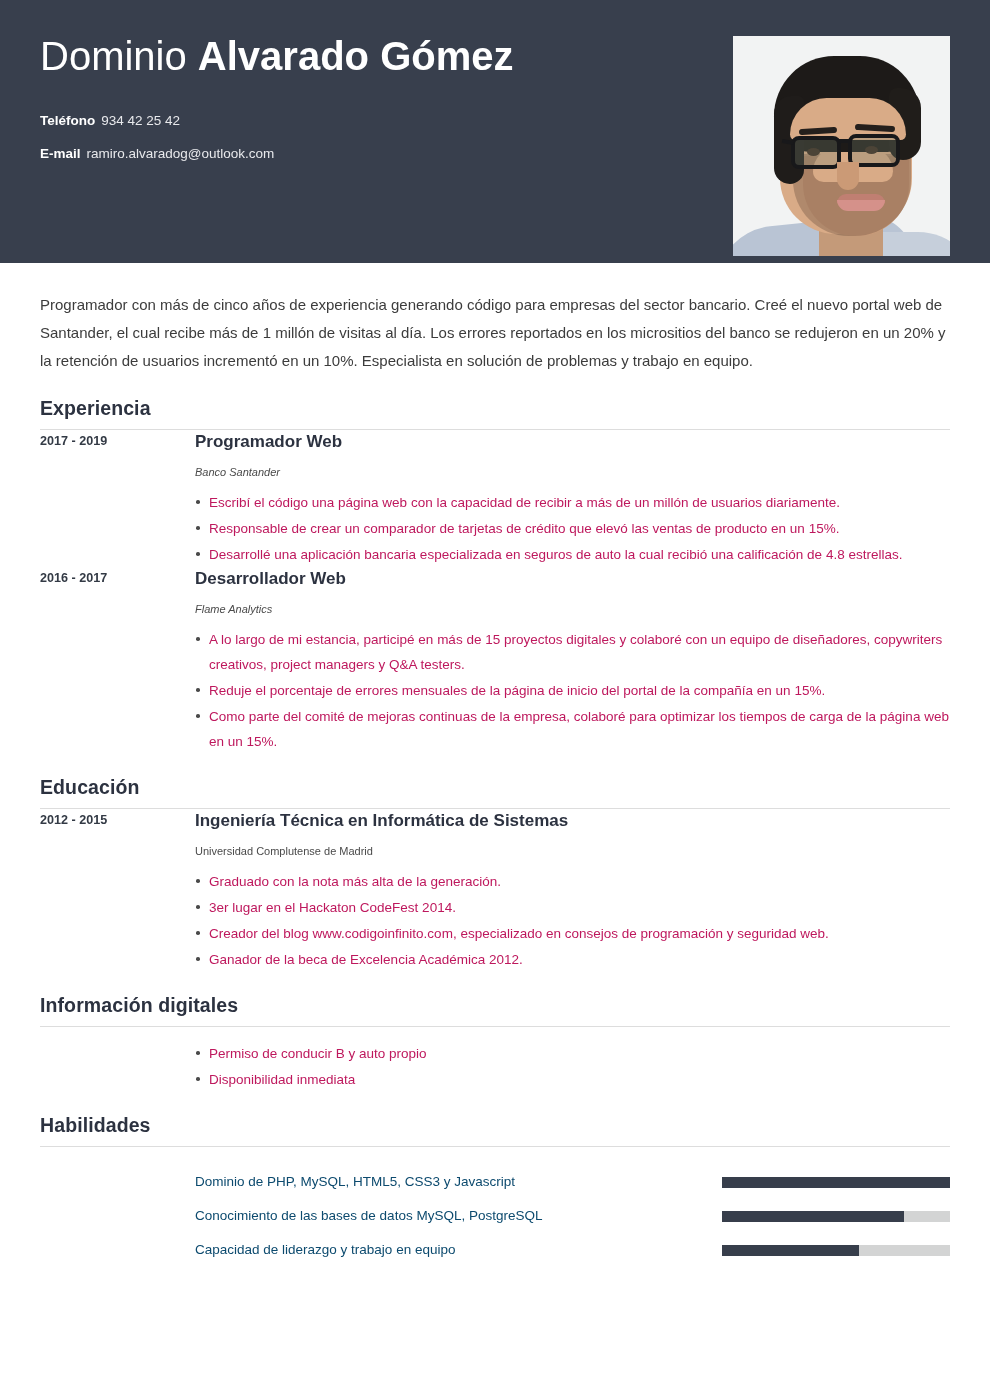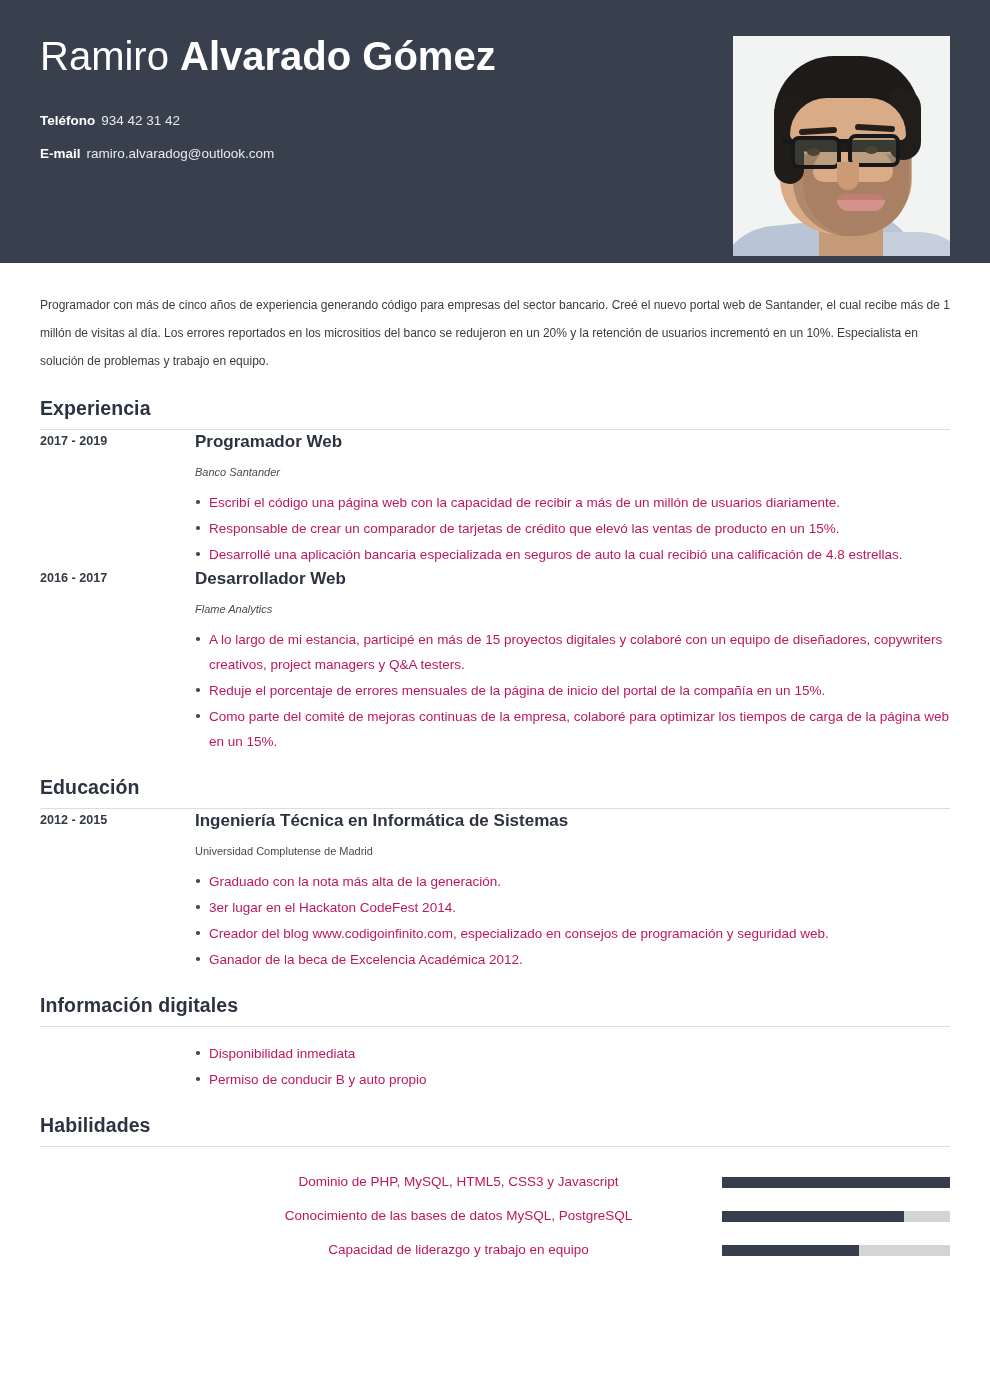--- a/index.html
+++ b/index.html
@@ -132,21 +132,21 @@
   .ph-lip-top { left:104px; top:158px; width:48px; height:9px; background:#c07f72; border-radius:12px 12px 0 0; }
   .ph-lip-bot { left:104px; top:164px; width:48px; height:11px; background:#d5918a; border-radius:0 0 14px 14px; }
   
   .ph-ear { left:44px; top:112px; width:16px; height:30px; background:#cf9f7c; border-radius:10px 4px 8px 10px; }
 
   
   .body-wrap { position:relative; padding:0 40px; }
 
   .summary {
     margin-top:28px;
-    font-size:12px;
+    font-size:15px;
     line-height:28px;
     color:#3c3c3c;
     text-align:left;
     width:910px;
   }
 
   .section { margin-top:22px; }
   .section-title {
     font-size:19.5px; font-weight:700; color:#2c3240;
     letter-spacing:0.1px; padding-bottom:9px;
@@ -187,45 +187,45 @@
 
   
   .skills { margin-top:18px; }
   .skill-row {
     display:flex; align-items:center;
     margin-top:0; height:34px;
     padding-left:155px;
   }
   .skill-label {
     flex:1;
-    font-size:13.5px; color:#be185d; line-height:20px;text-align:center;
+    font-size:13.5px; color:#0c4a6e; line-height:20px;
   }
   .skill-track {
     position:relative;
     width:228px; flex:0 0 228px; height:11px;
     background:#d3d4d4;
   }
   .skill-fill {
     position:absolute; left:0; top:0; height:11px;
     background:#373e4b;
   }
 </style>
 </head>
 <body>
 
 <div class="page">
 
   <div class="header">
     <div class="hdr-name">
-      <span>Ramiro</span>
+      <span>Dominio</span>
       <span class="fam">Alvarado Gómez</span>
     </div>
 
     <div class="contact-row r1">
-      <span class="lbl">Teléfono</span><span class="val">934 42 31 42</span>
+      <span class="lbl">Teléfono</span><span class="val">934 42 25 42</span>
     </div>
     <div class="contact-row r2">
       <span class="lbl">E-mail</span><span class="val">ramiro.alvaradog@outlook.com</span>
     </div>
 
     <div class="photo-frame">
       <div class="ph ph-shirt"></div>
       <div class="ph ph-shirt2"></div>
       <div class="ph ph-neck"></div>
       <div class="ph ph-neck-shadow"></div>
@@ -303,22 +303,22 @@
             <li>Ganador de la beca de Excelencia Académica 2012.</li>
           </ul>
         </div>
       </div>
     </div>
 
     <div class="section">
       <div class="section-title">Información digitales</div>
       <div class="section-rule"></div>
       <ul class="blist extra-list">
+        <li>Permiso de conducir B y auto propio</li>
         <li>Disponibilidad inmediata</li>
-        <li>Permiso de conducir B y auto propio</li>
       </ul>
     </div>
 
     <div class="section">
       <div class="section-title">Habilidades</div>
       <div class="section-rule"></div>
 
       <div class="skills">
         <div class="skill-row">
           <div class="skill-label">Dominio de PHP, MySQL, HTML5, CSS3 y Javascript</div>

